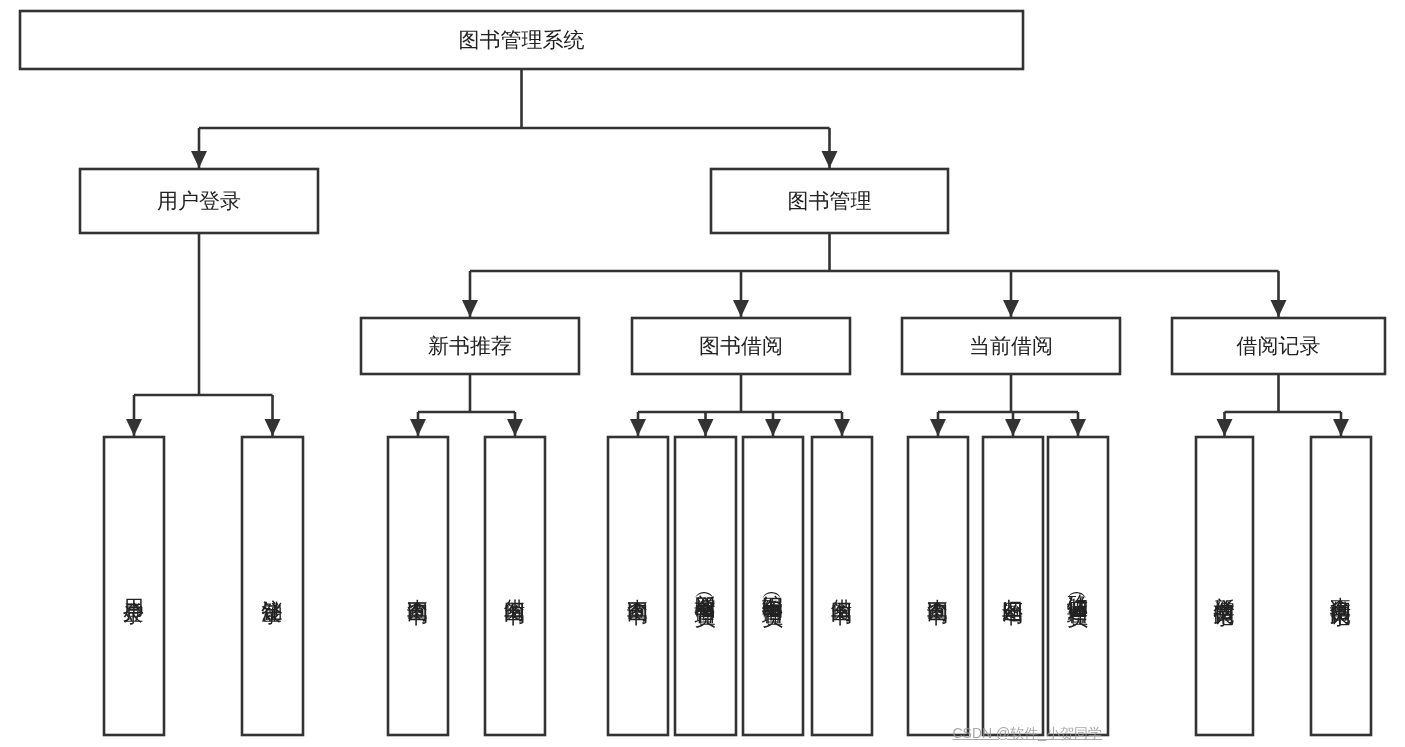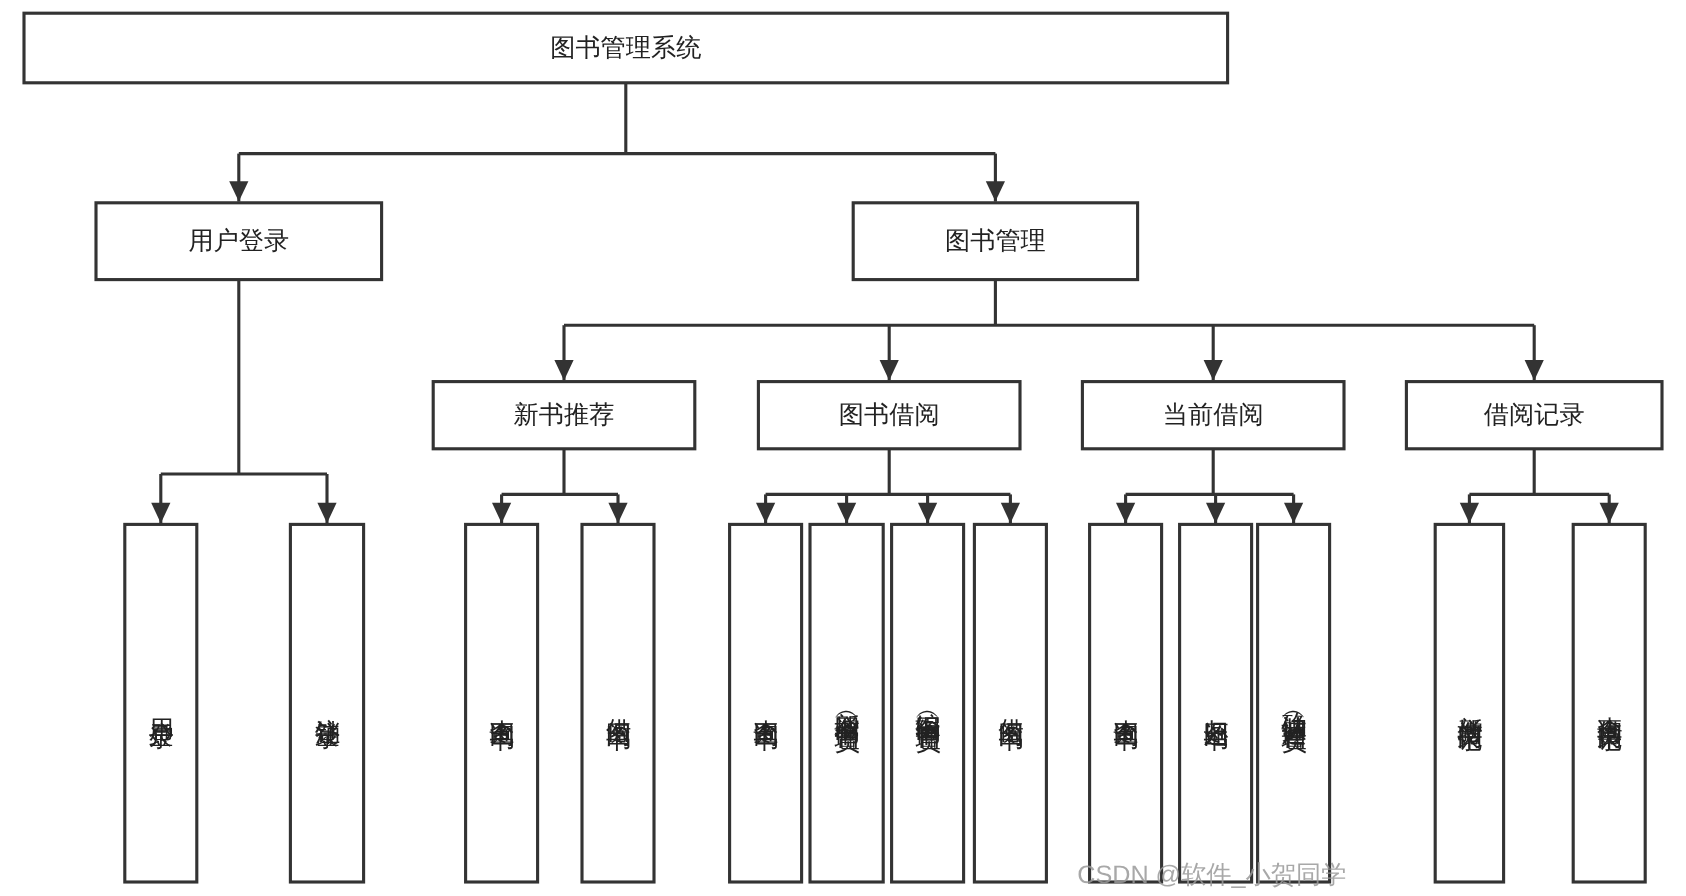--- a/index.html
+++ b/index.html
@@ -31,26 +31,27 @@
     font-family:"Liberation Sans","DejaVu Sans",sans-serif;
     font-size:21px;
     color:#222222;
     letter-spacing:2px;
     line-height:1;
     white-space:nowrap;
     pointer-events:none;
   }
   .watermark{
     position:absolute;
-    right:0;bottom:4px;
+    right:20px;bottom:4px;
     font-family:"Liberation Sans","DejaVu Sans",sans-serif;
-    font-size:21px;
+    font-size:14px;
     color:#9a9a9a;
     opacity:.85;
     white-space:nowrap;
+    text-decoration:underline;
   }
 </style>
 </head>
 <body>
 
 <div id="diagram-root">
 
   <svg id="flow" viewBox="0 0 1405 747" xmlns="http://www.w3.org/2000/svg">
     <g id="connectors">
         <line x1="521.5" y1="69" x2="521.5" y2="128" class="connector"></line>

